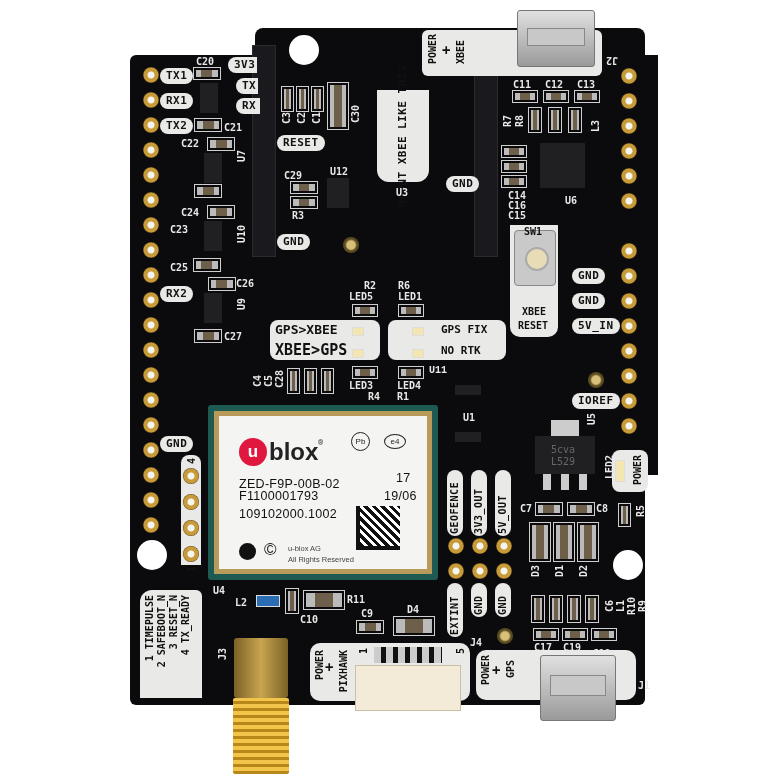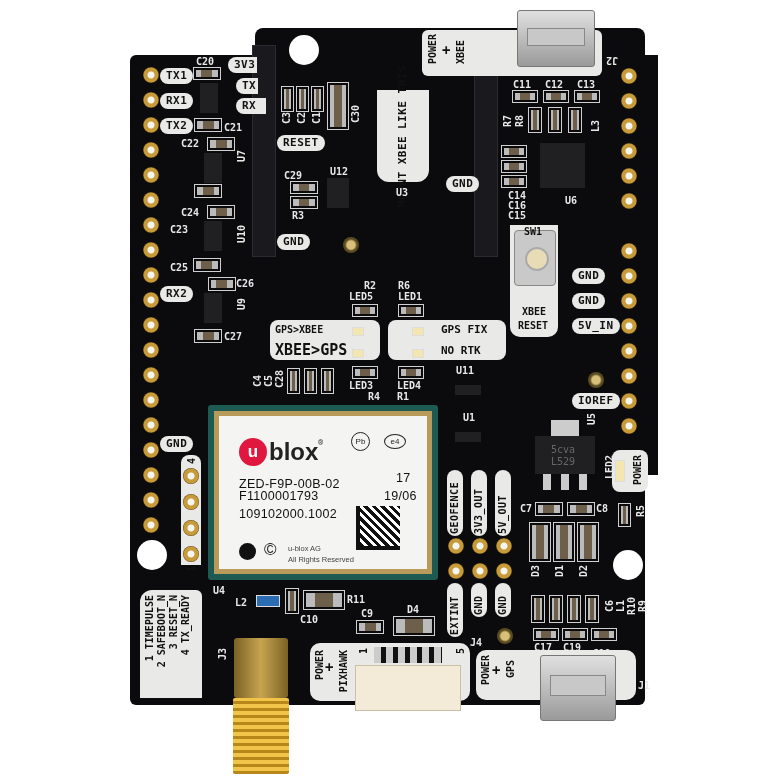--- a/index.html
+++ b/index.html
@@ -88,21 +88,21 @@
   <div class="label" style="left:572px;top:268px;">GND</div>
   <div class="label" style="left:572px;top:293px;">GND</div>
   <div class="label" style="left:572px;top:318px;">5V_IN</div>
   <div class="label" style="left:572px;top:393px;">IOREF</div>
 
   <div class="header" style="left:252px;top:45px;width:22px;height:210px;"></div>
   <div class="header" style="left:474px;top:45px;width:22px;height:210px;"></div>
 
   <div class="label" style="left:228px;top:57px;border-radius:9px 0 0 9px;padding-right:2px;">3V3</div>
   <div class="label" style="left:236px;top:78px;padding-right:2px;border-radius:9px 0 0 9px;">TX</div>
-  <div class="label" style="left:236px;top:98px;padding-right:10px;border-radius:9px 0 0 9px;">RX</div>
+  <div class="label" style="left:236px;top:98px;padding-right:4px;border-radius:9px 0 0 9px;">RX</div>
   <div class="label" style="left:277px;top:135px;">RESET</div>
   <div class="label" style="left:277px;top:234px;">GND</div>
   <div class="label" style="left:446px;top:176px;">GND</div>
 
   <div class="label vert" style="left:377px;top:90px;width:52px;height:92px;border-radius:12px 12px 0 0;padding:0;display:flex;flex-direction:row;justify-content:center;align-items:center;gap:6px;">
     <span>MOUNT XBEE</span>
     <span>LIKE THIS</span>
   </div>
   <div class="silk" style="left:396px;top:187px;">U3</div>
 
@@ -234,21 +234,21 @@
   <div class="silk" style="left:398px;top:280px;">R6</div>
   <div class="silk" style="left:398px;top:291px;">LED1</div>
   <div class="smd" style="left:352px;top:304px;width:24px;height:11px;">
       <i></i>
     </div>
   <div class="smd" style="left:398px;top:304px;width:24px;height:11px;">
       <i></i>
     </div>
 
   <div class="label" style="left:270px;top:320px;width:110px;height:40px;border-radius:8px;padding:0;"></div>
-  <div class="silk" style="left:275px;top:324px;color:#111;font-size:10px;">GPS&gt;XBEE</div>
+  <div class="silk" style="left:275px;top:324px;color:#111;font-size:13px;">GPS&gt;XBEE</div>
   <div class="silk" style="left:275px;top:345px;color:#111;font-size:15px;">XBEE&gt;GPS</div>
   <div class="led" style="left:352px;top:327px;"></div>
   <div class="led" style="left:352px;top:349px;"></div>
 
   <div class="label" style="left:388px;top:320px;width:118px;height:40px;border-radius:8px;padding:0;"></div>
   <div class="silk" style="left:441px;top:324px;color:#111;font-size:11px;">GPS FIX</div>
   <div class="silk" style="left:441px;top:345px;color:#111;font-size:11px;">NO RTK</div>
   <div class="led" style="left:412px;top:327px;"></div>
   <div class="led" style="left:412px;top:349px;"></div>
 
@@ -269,21 +269,21 @@
   <div class="smd" style="left:287px;top:368px;width:11px;height:24px;">
       <i></i>
     </div>
   <div class="smd" style="left:304px;top:368px;width:11px;height:24px;">
       <i></i>
     </div>
   <div class="smd" style="left:321px;top:368px;width:11px;height:24px;">
       <i></i>
     </div>
 
-  <div class="silk" style="left:456px;top:365px;">U11</div>
+  <div class="silk" style="left:429px;top:365px;font-family:Liberation Mono, monospace;">U11</div>
   <div class="ic" style="left:455px;top:385px;width:26px;height:10px;"></div>
   <div class="silk" style="left:463px;top:412px;">U1</div>
   <div class="ic" style="left:455px;top:432px;width:26px;height:10px;"></div>
 
   <div class="module">
     <div class="shield">
       <div class="shield-in">
         <div class="ublox-logo">
           <div class="ublox-dot">u</div>
           <div class="ublox-word">blox</div>

